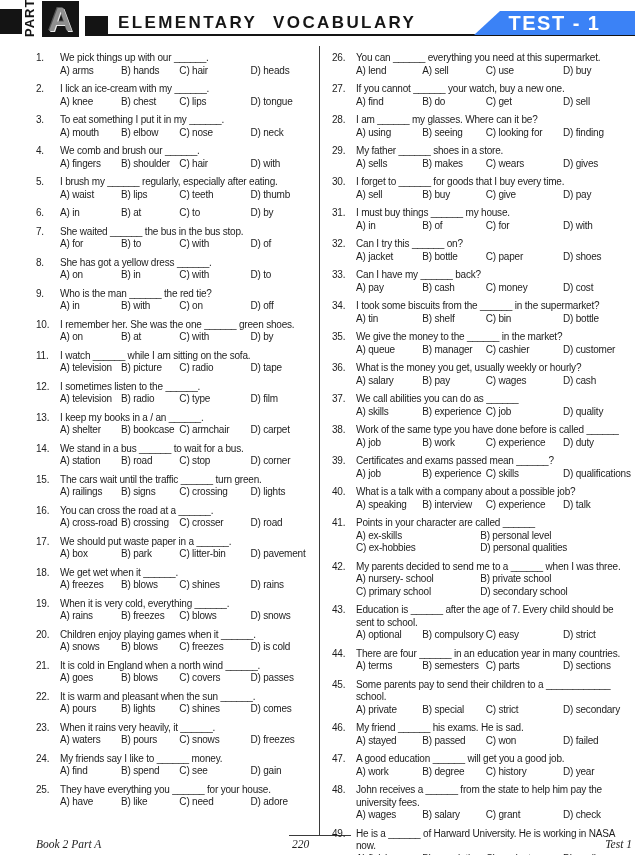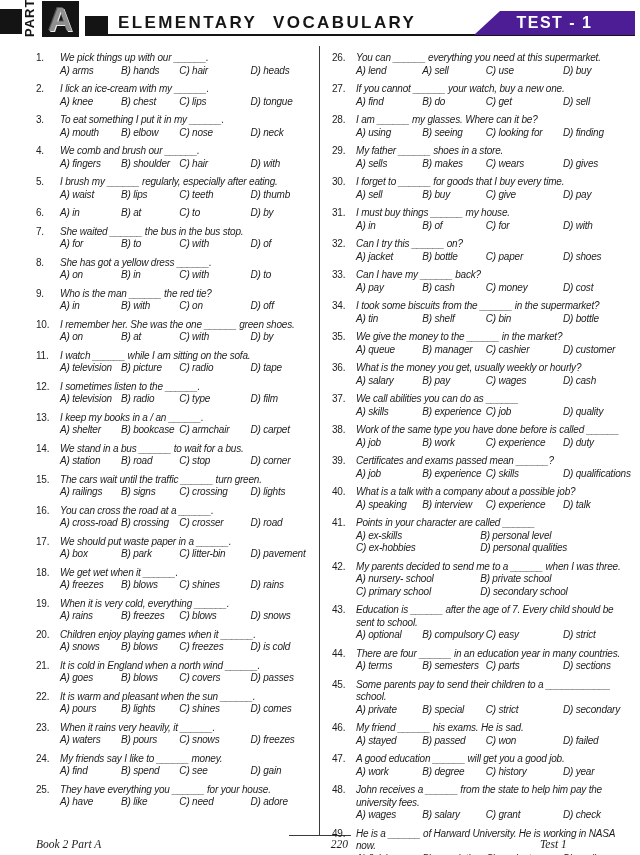--- a/index.html
+++ b/index.html
@@ -44,63 +44,63 @@
     position: absolute; left: 118px; top: 13px;
     font-size: 17px; font-weight: bold; letter-spacing: 2.4px;
     word-spacing: 9px; color: #161616; white-space: nowrap;
   }
   .hdr-line {
     position: absolute; left: 85px; top: 34px;
     width: 550px; height: 2px; background: #141414;
   }
   .hdr-test {
     position: absolute; left: 474px; top: 11px;
-    width: 161px; height: 24px; background: #4c1d95;
+    width: 161px; height: 24px; background: #3b82f6;
     clip-path: polygon(26px 0, 100% 0, 100% 100%, 0 100%);
-    color: #ffffff; font-weight: bold; font-size: 16px;
+    color: #ffffff; font-weight: bold; font-size: 20px;
     letter-spacing: 1.5px; text-align: center; line-height: 24px;
   }
   
   .col { position: absolute; top: 52px; }
   .col-left  { left: 36px;  width: 278px; }
   .col-right { left: 332px; width: 300px; }
   .divider {
     position: absolute; left: 319px; top: 46px;
     width: 1px; height: 789px; background: #3a3a3a;
   }
   .divider-foot {
     position: absolute; left: 289px; top: 835px;
     width: 62px; height: 1px; background: #3a3a3a;
   }
   
   .question { display: flex; margin-bottom: 6px; }
   .q-num {
     width: 24px; flex: 0 0 24px;
     font-size: 10px; line-height: 12.5px; letter-spacing: -0.2px;
   }
-  .q-body { flex: 1; min-width: 0; font-style: italic; }
+  .q-body { flex: 1; min-width: 0; }
   .q-text {
     font-size: 10px; line-height: 12.5px; letter-spacing: -0.2px;
   }
   .q-options { display: grid; }
   .opts-4col { grid-template-columns: 24% 23% 28% 25%; }
   .opts-2col { grid-template-columns: 45% 55%; }
   .q-option {
     font-size: 10px; line-height: 12.5px; letter-spacing: -0.2px;
     white-space: nowrap;
   }
   
   .footer-item {
     position: absolute; top: 838px;
     font-family: "Liberation Serif", serif; font-style: italic;
     font-size: 11.5px; color: #1d1d1d;
   }
   .footer-left   { left: 36px; }
-  .footer-center { left: 292px; width: 56px; text-align: right; }
-  .footer-right  { left: 540px; width: 92px; text-align: left; }
+  .footer-center { left: 292px; width: 56px; text-align: left; }
+  .footer-right  { left: 540px; width: 92px; text-align: right; }
 </style>
 </head>
 <body>
 
 <div class="page">
 
   <div>
     <div class="hdr-block-left"></div>
     <div class="hdr-part">PART</div>
     <div class="hdr-a-box">

